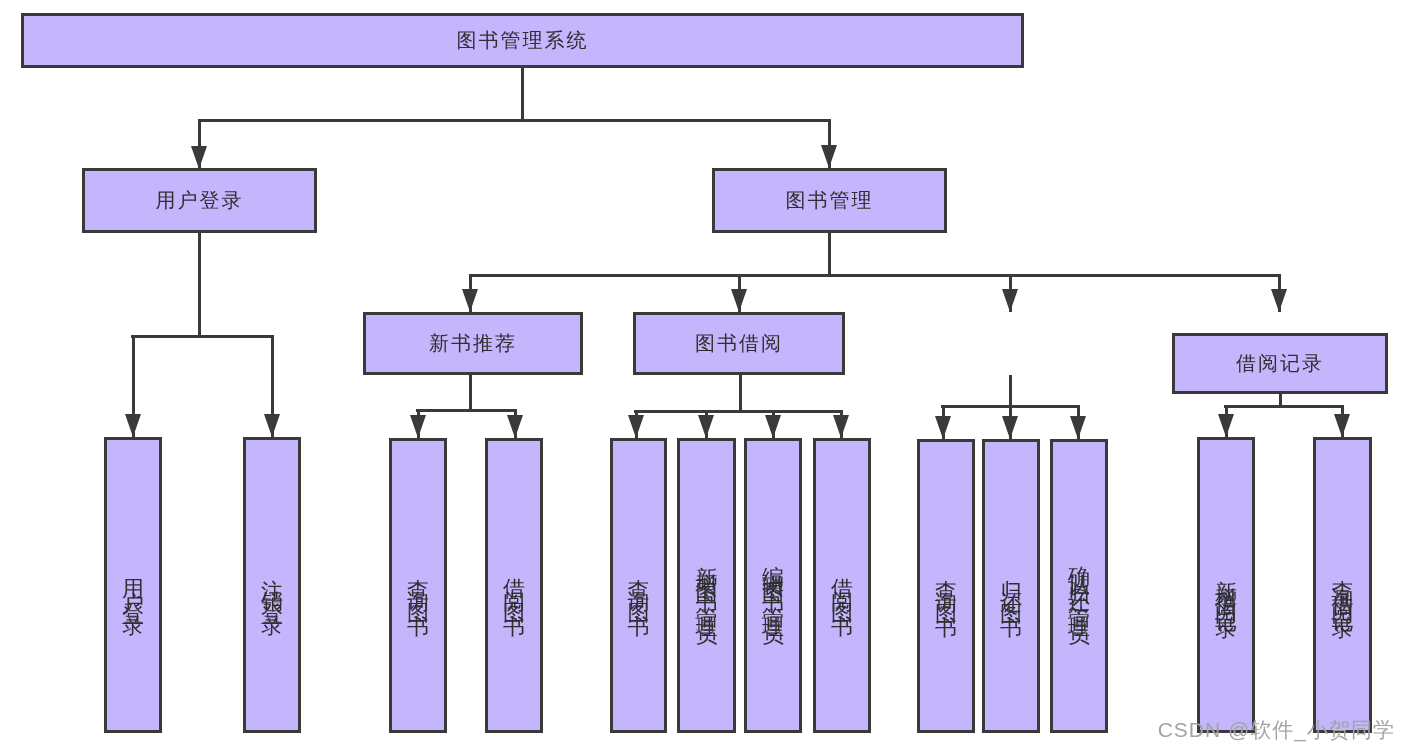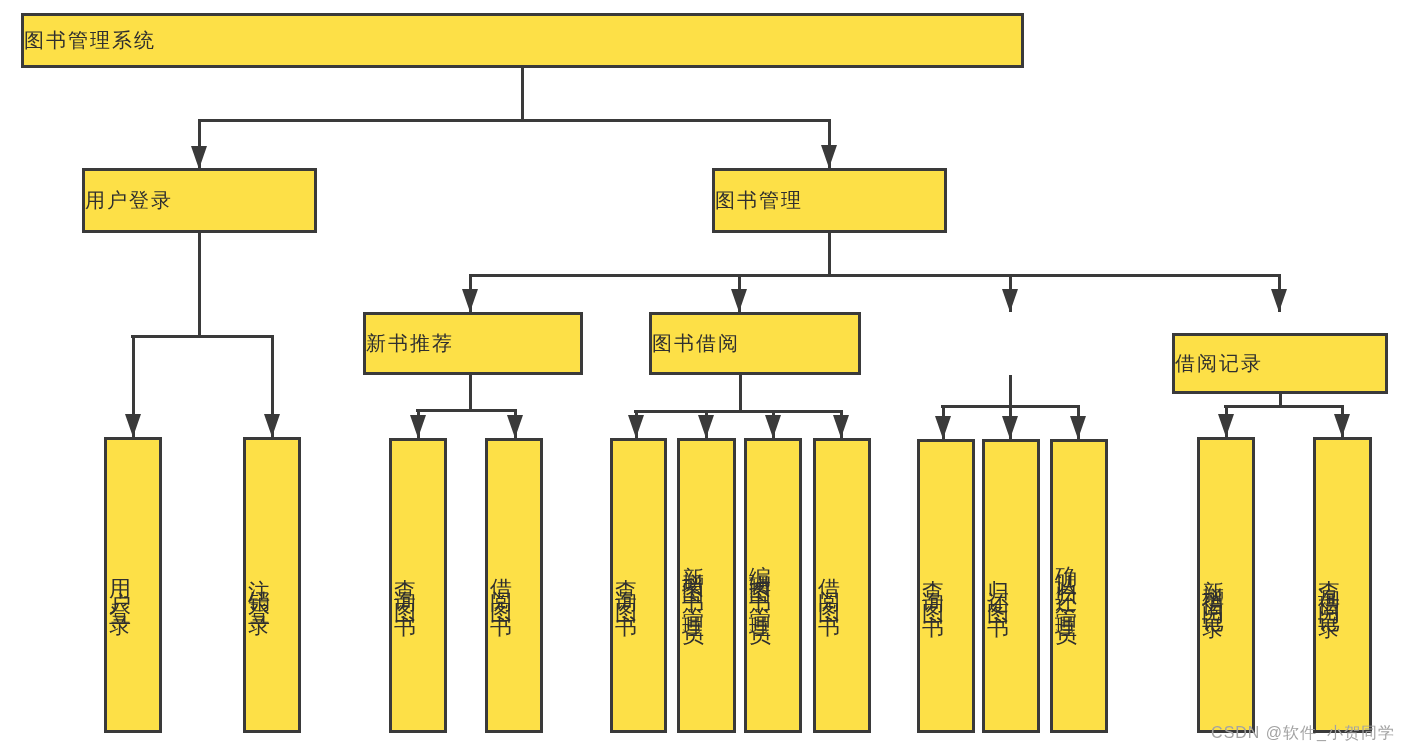--- a/index.html
+++ b/index.html
@@ -1,23 +1,23 @@
 <!DOCTYPE html>
 <html><head>
 <meta charset="utf-8">
 <style>
   * { margin:0; padding:0; box-sizing:border-box; }
   html,body { background:#ffffff; }
   body { font-family:"Liberation Sans","DejaVu Sans",sans-serif; }
   .canvas { position:relative; width:1405px; height:747px; background:#fff; overflow:hidden; }
 
   .node {
-    position:absolute; border:3px solid #3a3a3a; background:#fde047;
-    display:flex; align-items:center; 
-    color:#2f2f2f; z-index:2;font-family:Liberation Mono, monospace;
+    position:absolute; border:3px solid #3a3a3a; background:#c4b5fd;
+    display:flex; align-items:center; justify-content:center;
+    color:#2f2f2f; z-index:2;
   }
   .h-label { font-size:20px; letter-spacing:2px; white-space:nowrap; }
   .root-label { font-size:20px; letter-spacing:2px; }
 
   .leaf span {
     writing-mode:vertical-rl; text-orientation:mixed;
     font-size:22px; color:#2f2f2f; line-height:1;
   }
   .ls4 span { letter-spacing:0.55em; }
   .ls6 span { letter-spacing:0.35em; }
@@ -25,21 +25,21 @@
 
   .vl { position:absolute; width:3px; background:#3a3a3a; z-index:1; }
   .hl { position:absolute; height:3px; background:#3a3a3a; z-index:1; }
   .ah {
     position:absolute; width:0; height:0; z-index:3;
     border-left:8px solid transparent; border-right:8px solid transparent;
     border-top:23px solid #3a3a3a;
   }
   .wm {
     position:absolute; right:10px; bottom:3px; z-index:4;
-    font-size:16px; color:#a3a3a3; letter-spacing:1px; white-space:nowrap;text-align:right;
+    font-size:21px; color:#a3a3a3; letter-spacing:1px; white-space:nowrap;text-align:right;
   }
 </style>
 </head>
 <body>
 
 <div class="canvas">
 
   <div class="vl" style="left:521px;top:68px;height:54px;"></div>
   <div class="hl" style="left:198px;top:119px;width:633px;"></div>
   <div class="vl" style="left:198px;top:119px;height:50px;"></div>
@@ -87,21 +87,21 @@
   <div class="node" style="left:82px;top:168px;width:235px;height:65px;">
     <span class="h-label">用户登录</span>
   </div>
   <div class="node" style="left:363px;top:312px;width:220px;height:63px;">
     <span class="h-label">新书推荐</span>
   </div>
 
   <div class="node" style="left:712px;top:168px;width:235px;height:65px;">
     <span class="h-label">图书管理</span>
   </div>
-  <div class="node" style="left:633px;top:312px;width:212px;height:63px;margin-left:16px;">
+  <div class="node" style="left:633px;top:312px;width:212px;height:63px;">
     <span class="h-label">图书借阅</span>
   </div>
   <div class="node" style="left:1172px;top:312px;width:216px;height:61px;margin-top:21px;">
     <span class="h-label">借阅记录</span>
   </div>
 
   <div class="node leaf ls4" style="left:104px;top:437px;width:58px;height:296px;">
     <span>用户登录</span>
   </div>
   <div class="node leaf ls4" style="left:243px;top:437px;width:58px;height:296px;">

